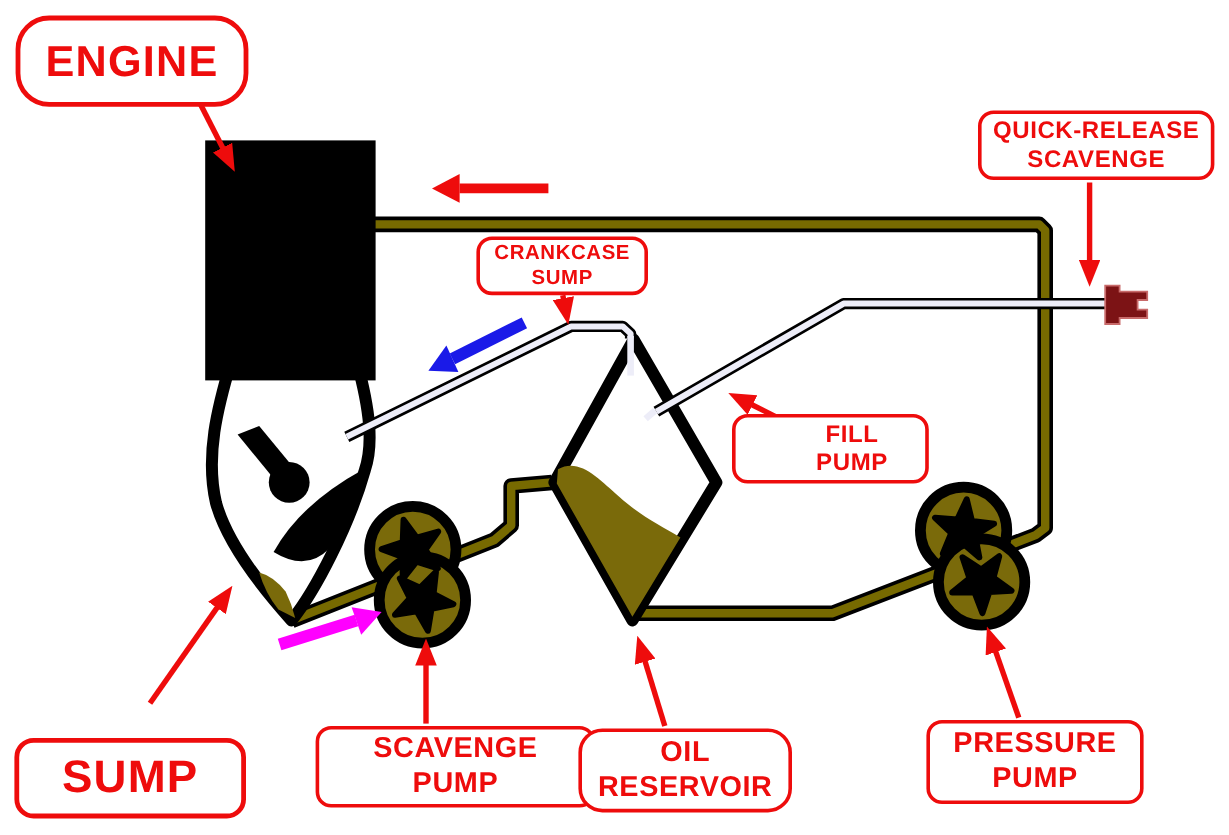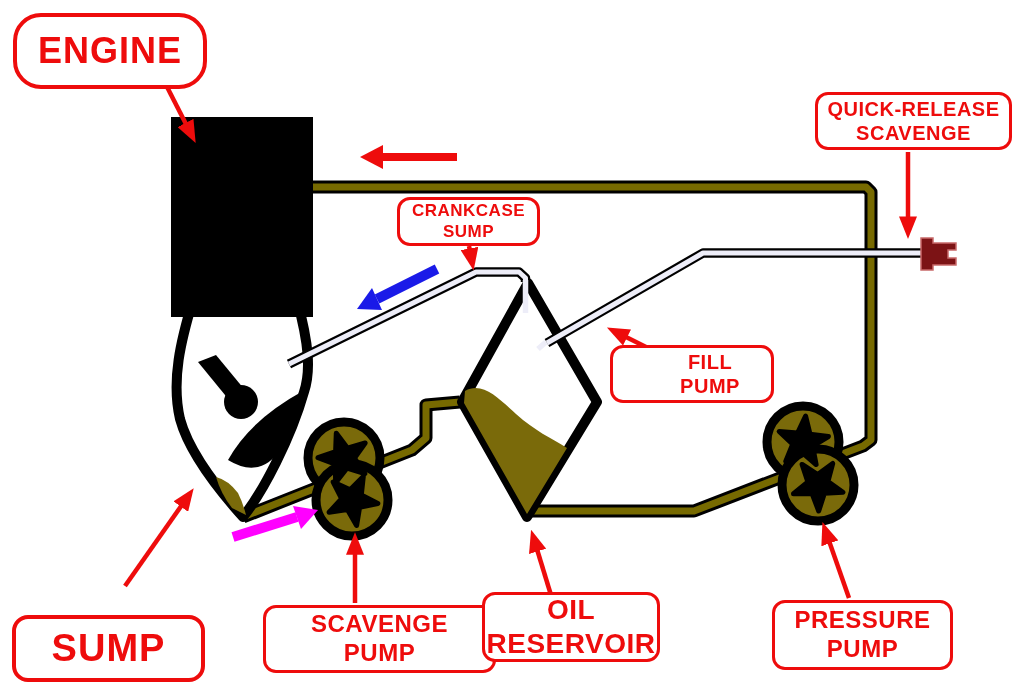--- a/index.html
+++ b/index.html
@@ -38,21 +38,21 @@
        border:3px solid var(--label_red);border-radius:13px;
        display:flex;flex-direction:column;align-items:center;justify-content:center;
        font-weight:bold;text-align:center;line-height:1.2;letter-spacing:.5px;}
   .lbl.big{border-width:4px;border-radius:16px;letter-spacing:1px;}
   #engine-label{left:13px;top:13px;width:194px;height:76px;font-size:36px;border-radius:28px;}
   #sump-label{left:12px;top:588px;width:193px;height:67px;font-size:38px;margin-top:27px;}
   #crankcase-vent-label{left:397px;top:197px;width:143px;height:49px;font-size:17px;}
   #quick-release-label{left:815px;top:92px;width:197px;height:58px;font-size:20px;}
   #fill-line-label{left:610px;top:345px;width:164px;height:58px;font-size:20px;padding-left:36px;}
   #scavenge-pump-label{left:263px;top:605px;width:233px;height:68px;font-size:24px;}
-  #oil-reservoir-label{left:482px;top:592px;width:178px;height:70px;font-size:28px;}
+  #oil-reservoir-label{left:482px;top:607px;width:178px;height:70px;font-size:24px;border-radius:20px;}
   #pressure-pump-label{left:772px;top:600px;width:181px;height:70px;font-size:24px;text-align:center;}
 </style>
 </head>
 <body>
 
 <div id="canvas">
 
   <svg id="diagram-svg" viewBox="0 0 1024 696">
     <defs>
       <marker id="ah-red" viewBox="0 0 10 8" refX="2.5" refY="4" markerWidth="5" markerHeight="4" orient="auto">

